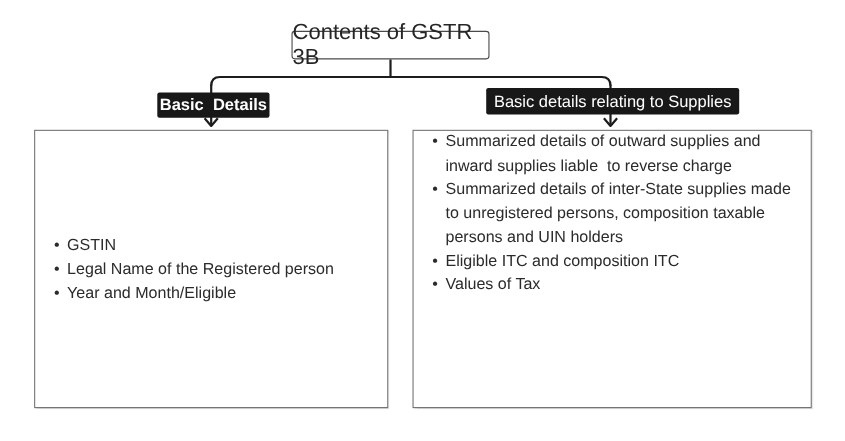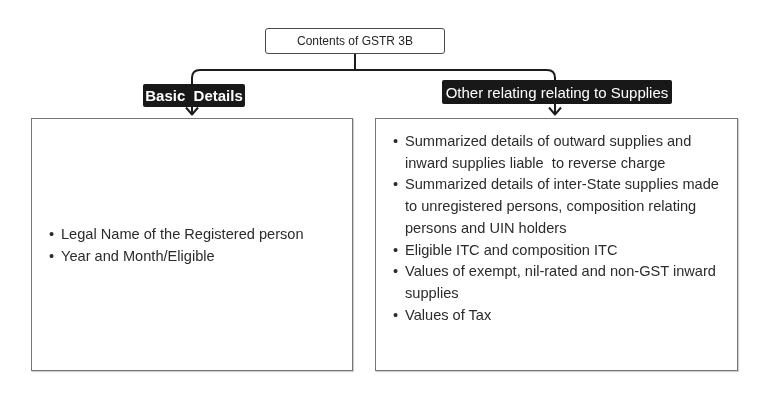--- a/index.html
+++ b/index.html
@@ -25,21 +25,21 @@
     position: absolute;
     left: 265px; top: 28px;
     width: 180px; height: 26px;
     background: #ffffff;
     border: 1.5px solid #4a4a4a;
     border-radius: 3px;
     box-sizing: border-box;
     display: flex;
     align-items: center;
     justify-content: center;
-    font-size: 12px;
+    font-size: 20px;
     color: #262626;
     z-index: 2;
   }
   .branch-label {
     position: absolute;
     background: #181818;
     color: #ffffff;
     display: flex;
     align-items: center;
     justify-content: center;
@@ -74,21 +74,21 @@
   .content-box.left {
     left: 31px;
     width: 322px;
     display: flex;
     flex-direction: column;
     justify-content: center;
   }
   .content-box.right {
     left: 375px;
     width: 363px;
-    padding-top: 12px;
+    padding-top: 0;
   }
   ul.bullets {
     margin: 0;
     padding: 0 12px 0 17px;
     list-style: none;
     color: #2b2b2b;
   }
   .content-box.left ul.bullets {
     font-size: 14.6px;
     line-height: 22px;
@@ -126,33 +126,33 @@
 
   <div class="title-box">
     <span>Contents of GSTR 3B</span>
   </div>
 
   <div class="branch-label left">
     <span>Basic  Details</span>
   </div>
 
   <div class="branch-label right">
-    <span>Other relating relating to Supplies</span>
+    <span>Basic details relating to Supplies</span>
   </div>
 
   <div class="content-box left">
     <ul class="bullets">
+      <li>GSTIN</li>
       <li>Legal Name of the Registered person</li>
       <li>Year and Month/Eligible</li>
     </ul>
   </div>
 
   <div class="content-box right">
     <ul class="bullets">
       <li>Summarized details of outward supplies and inward supplies liable  to reverse charge</li>
-      <li>Summarized details of inter-State supplies made to unregistered persons, composition relating persons and UIN holders</li>
+      <li>Summarized details of inter-State supplies made to unregistered persons, composition taxable persons and UIN holders</li>
       <li>Eligible ITC and composition ITC</li>
-      <li>Values of exempt, nil-rated and non-GST inward supplies</li>
       <li>Values of Tax</li>
     </ul>
   </div>
 
 </div>
 
 </body></html>

